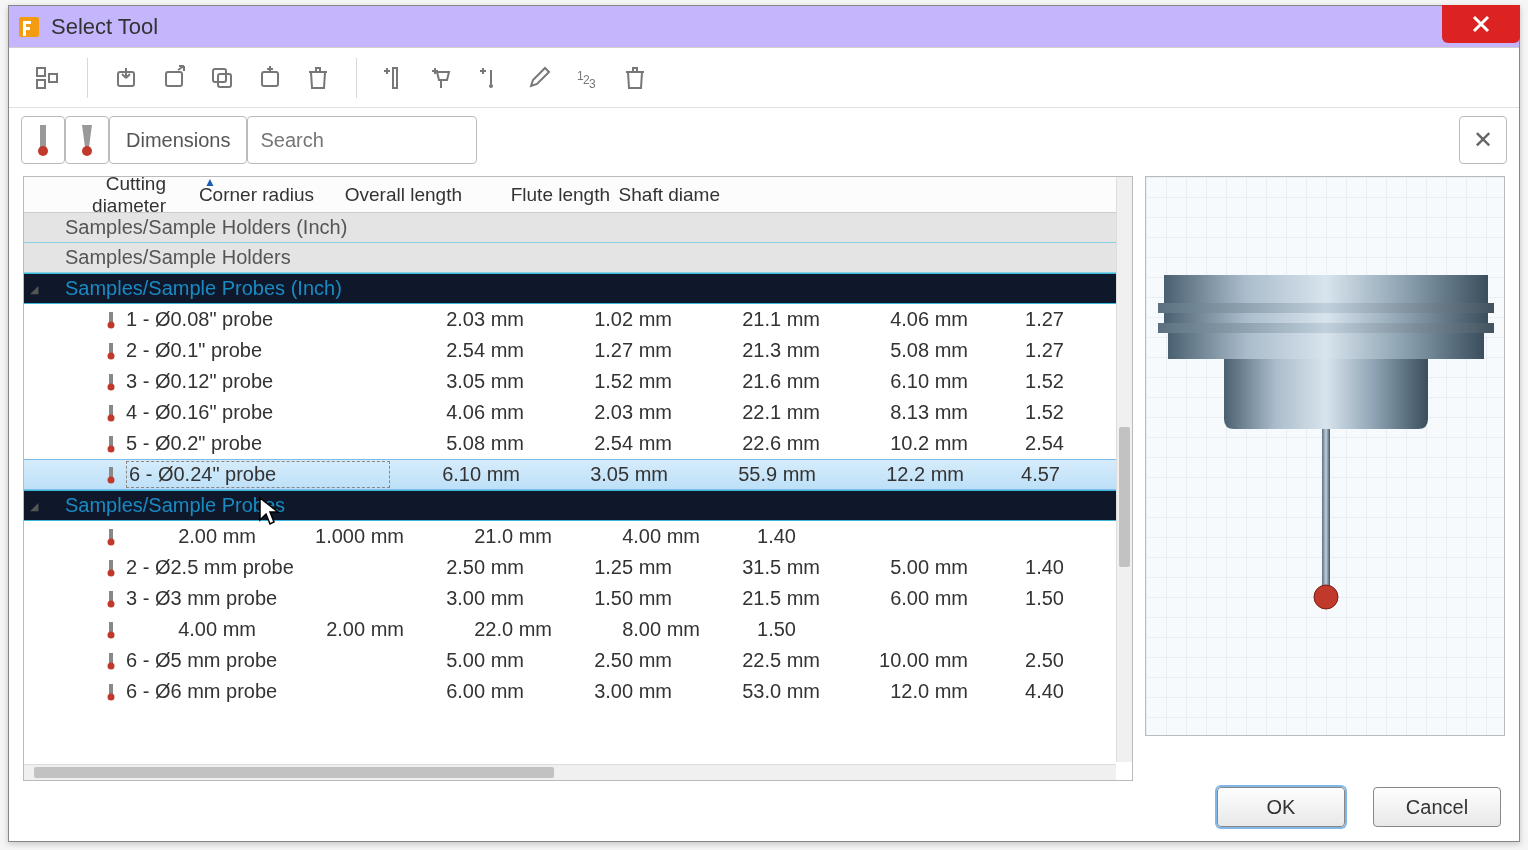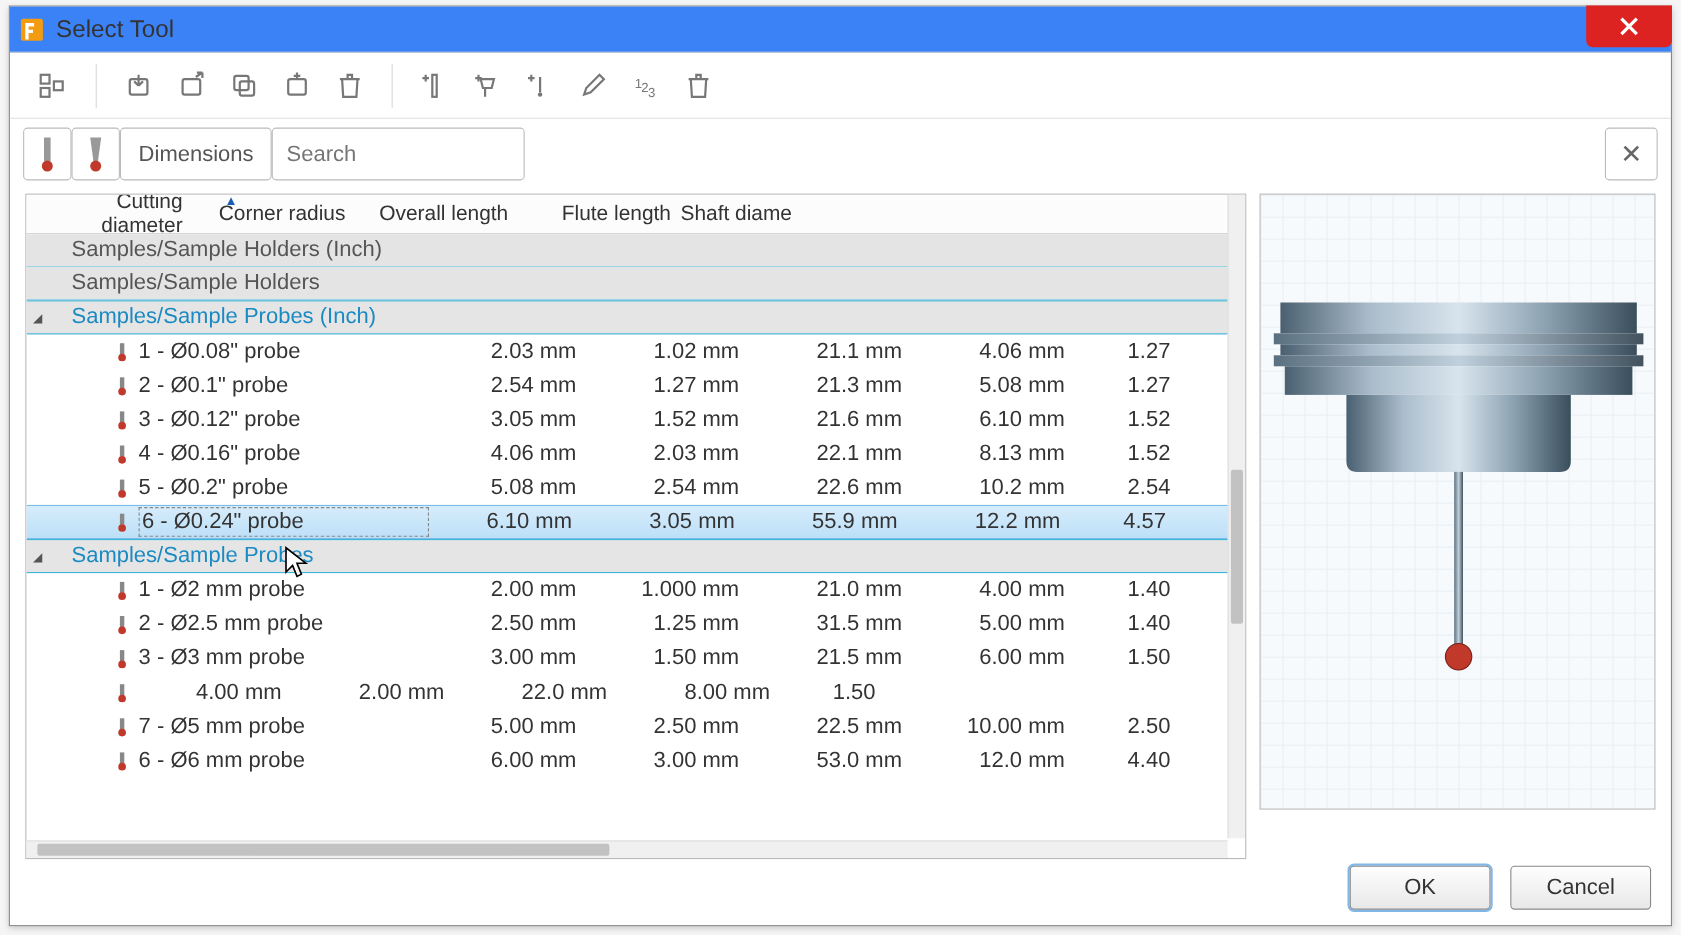--- a/index.html
+++ b/index.html
@@ -5,21 +5,21 @@
   * { box-sizing: border-box; margin: 0; padding: 0; font-family: "Segoe UI", Tahoma, sans-serif; }
   body { background: #f5f5f5; width: 1528px; height: 850px; position: relative; overflow: hidden; }
   
   .dialog {
     position: absolute; top: 5px; left: 8px; right: 8px; bottom: 8px;
     background: #ffffff; border: 1px solid #888; box-shadow: 0 2px 6px rgba(0,0,0,0.2);
   }
   
   .titlebar {
     height: 42px; display: flex; align-items: center; padding: 0 6px;
-    background: #3b82f6; border-bottom: 1px solid #d0d0d0; position: relative;
+    background: #c4b5fd; border-bottom: 1px solid #d0d0d0; position: relative;
   }
   .titlebar .app-icon { width: 28px; height: 28px; margin-right: 8px; display:flex; align-items:center; justify-content:center;}
   .titlebar .title { font-size: 22px; color: #333; }
   .titlebar .close {
     position: absolute; right: -1px; top: -1px; width: 78px; height: 38px;
     background: #d22; border-radius: 0 0 6px 6px; display:flex; align-items:center; justify-content:center;
     color:#fff; font-size:22px; cursor:pointer;
   }
   
   .toolbar {
@@ -71,21 +71,21 @@
   .c-ovl  { width: 148px; text-align:right; justify-content:flex-end;}
   .c-flu  { width: 148px; text-align:right; justify-content:flex-end;}
   .c-sha  { width: 110px; justify-content:flex-end; overflow:hidden; white-space:nowrap;}
   .sort-ind { position:absolute; left:180px; top:-2px; font-size:12px; color:#1a5fb4;}
   
   .tbody { flex:1; overflow:hidden; font-size:20px; color:#333; position:relative;}
   .group-row {
     background:#e4e4e4; color:#555; padding:3px 10px 3px 41px; border-bottom:1px solid #88d0e4;
     font-size:20px;
   }
-  .group-row.expanded { color:#1a8ac2; background:#e5e5e5; position:relative;}
+  .group-row.expanded { color:#1a8ac2; background:#0f172a; position:relative;}
   .group-row.expanded::before { content:"◢"; position:absolute; left:6px; font-size:11px; color:#555; top:9px;}
   .group-row.expanded { border-top:1px solid #3db7d9; border-bottom:1px solid #3db7d9;}
   
   .row { display:flex; align-items:center; height:31px; padding-left:78px; cursor:pointer;}
   .row .probe-ico { width:18px; height:18px; margin-right:6px; display:inline-flex; align-items:center; justify-content:center;}
   .row .rname { width: 268px; white-space:nowrap;}
   .row .rc { width:148px; text-align:right; padding-right:18px;}
   .row .rc.last { width:96px; overflow:hidden; white-space:nowrap;}
   .row.selected {
     background: linear-gradient(#d6ecfb,#bde0f8);
@@ -101,21 +101,21 @@
   .preview {
     width: 360px; height: 560px; margin-left: 12px; border:1px solid #bbb;
     background:
       linear-gradient(#e8eef3 1px, transparent 1px) 0 0/20px 20px,
       linear-gradient(90deg,#e8eef3 1px, transparent 1px) 0 0/20px 20px,
       #f7fafc;
     position:relative; overflow:hidden;
   }
   
   .footer {
-    position:absolute; right:18px; bottom:14px; display:flex; gap:18px;
+    position:absolute; right:18px; bottom:14px; display:flex; gap:28px;
   }
   .btn {
     width: 128px; height:40px; border:1px solid #888; border-radius:4px;
     background: linear-gradient(#fefefe,#e8e8e8); font-size:20px; color:#333; cursor:pointer;
   }
   .btn.ok { box-shadow: 0 0 0 2px #7fb8e8; }
   
   .cursor { position:absolute; pointer-events:none; z-index:50;}
   
   .tool-holder-svg { position:absolute; top:90px; left:8px; right:8px; }
@@ -340,21 +340,20 @@
             <span class="rc last">4.57</span>
           </div>
           <div class="group-row expanded">Samples/Sample Probes</div>
           <div class="row">
             <span class="probe-ico">
               <svg width="14" height="18" viewBox="0 0 14 18">
                 <rect x="5" y="1" width="4" height="10" fill="#888"></rect>
                 <circle cx="7" cy="14" r="3.5" fill="#c0392b"></circle>
               </svg>
             </span>
-            <span class="rname">1 - Ø2 mm probe</span>
             <span class="rc">2.00 mm</span>
             <span class="rc">1.000 mm</span>
             <span class="rc">21.0 mm</span>
             <span class="rc">4.00 mm</span>
             <span class="rc last">1.40</span>
           </div>
           <div class="row">
             <span class="probe-ico">
               <svg width="14" height="18" viewBox="0 0 14 18">
                 <rect x="5" y="1" width="4" height="10" fill="#888"></rect>
@@ -395,21 +394,21 @@
             <span class="rc">8.00 mm</span>
             <span class="rc last">1.50</span>
           </div>
           <div class="row">
             <span class="probe-ico">
               <svg width="14" height="18" viewBox="0 0 14 18">
                 <rect x="5" y="1" width="4" height="10" fill="#888"></rect>
                 <circle cx="7" cy="14" r="3.5" fill="#c0392b"></circle>
               </svg>
             </span>
-            <span class="rname">7 - Ø5 mm probe</span>
+            <span class="rname">6 - Ø5 mm probe</span>
             <span class="rc">5.00 mm</span>
             <span class="rc">2.50 mm</span>
             <span class="rc">22.5 mm</span>
             <span class="rc">10.00 mm</span>
             <span class="rc last">2.50</span>
           </div>
           <div class="row">
             <span class="probe-ico">
               <svg width="14" height="18" viewBox="0 0 14 18">
                 <rect x="5" y="1" width="4" height="10" fill="#888"></rect>

